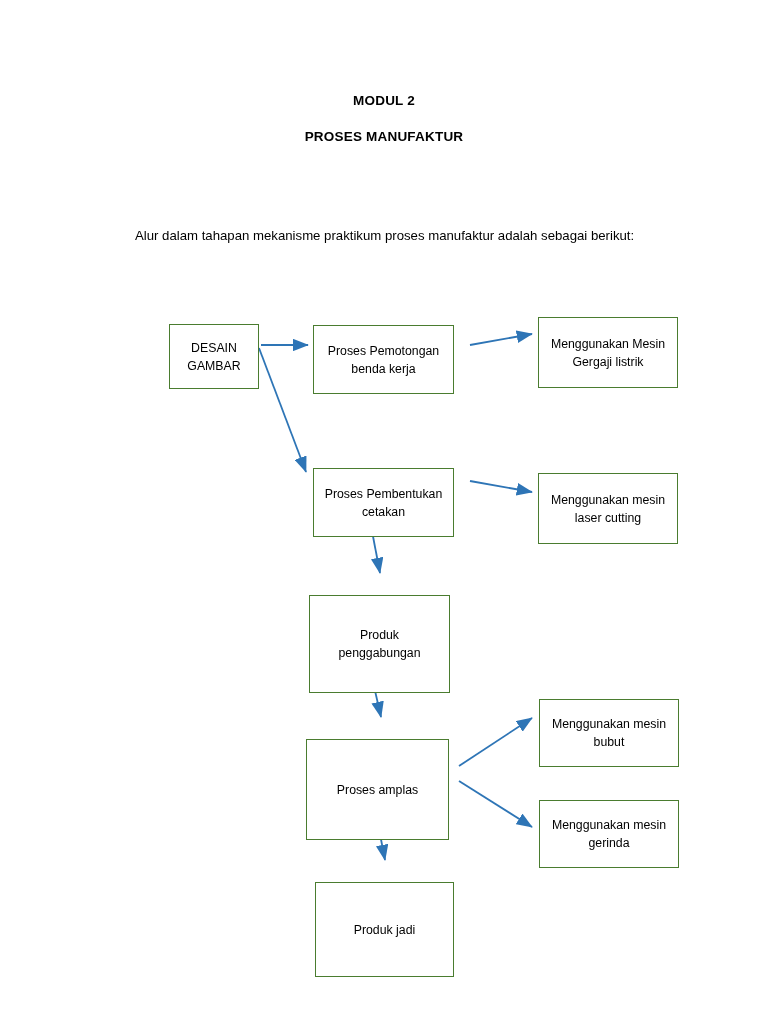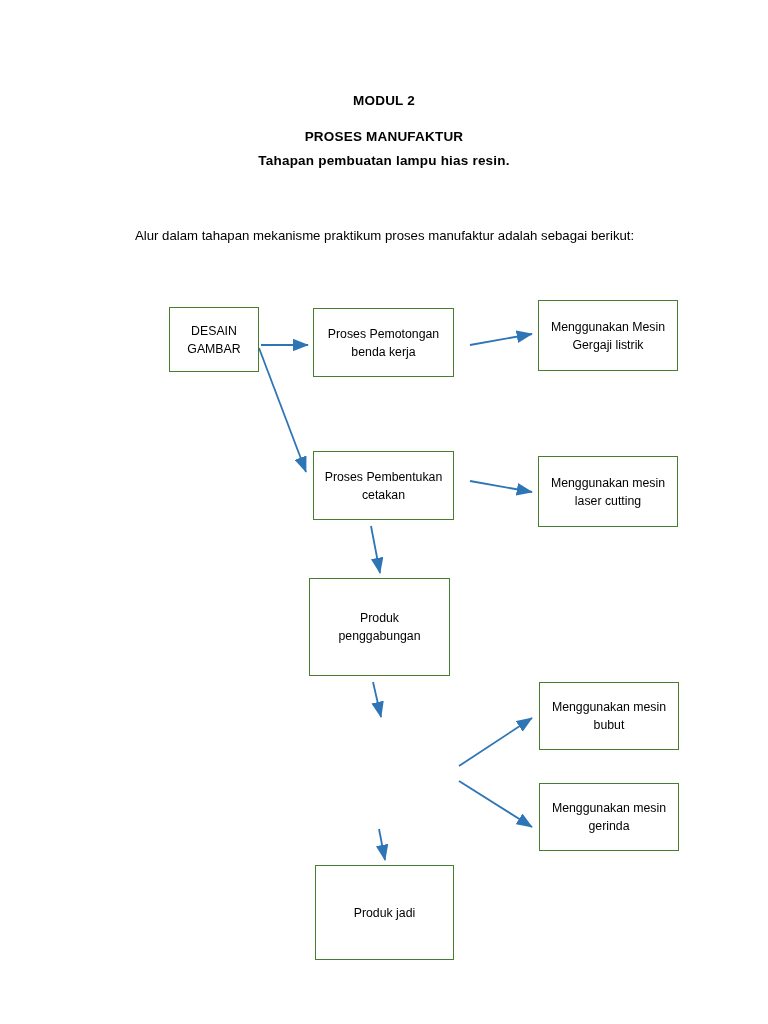--- a/index.html
+++ b/index.html
@@ -52,40 +52,40 @@
     border: 1.3px solid #4a7c2f;
     background: #ffffff;
     box-sizing: border-box;
     display: flex;
     align-items: center;
     justify-content: center;
     text-align: center;
     font-size: 12.3px;
     line-height: 18px;
     padding: 14px 6px;
+    margin-top: 17px;
   }
   .node span { display: block; }
 
   svg.arrows {
     position: absolute;
     left: 0;
     top: 0;
     width: 768px;
     height: 1024px;
     pointer-events: none;
   }
 </style>
 </head>
 <body>
 
 <div class="page">
 
   <div class="heading" id="h-modul">MODUL 2</div>
   <div class="heading" id="h-proses">PROSES MANUFAKTUR</div>
-  <div class="heading" id="h-tahapan">Tahapan pembuatan lampu hias resin.</div>
 
   <p class="para" id="p-intro"><span class="indent"></span><span>Alur dalam tahapan mekanisme praktikum proses manufaktur adalah sebagai berikut:</span></p>
 
   <svg class="arrows" viewBox="0 0 768 1024">
     <defs>
       <marker id="arrowhead" markerWidth="9" markerHeight="7" refX="8.5" refY="3.5" orient="auto">
         <polygon points="0 0, 9 3.5, 0 7" fill="#2e75b6"></polygon>
       </marker>
     </defs>
     <g stroke="#2e75b6" stroke-width="1.8" fill="none" marker-end="url(#arrowhead)">
@@ -145,20 +145,25 @@
     </div>
   </div>
 
   <div class="node" style="left:309px; top:578px; width:141px; height:98px;">
     <div>
       <span>Produk</span>
       <span>penggabungan</span>
     </div>
   </div>
 
+  <div class="node" style="left:306px; top:722px; width:143px; height:101px;">
+    <div>
+      <span>Proses amplas</span>
+    </div>
+  </div>
 
   <div class="node" style="left:539px; top:682px; width:140px; height:68px;">
     <div>
       <span>Menggunakan mesin</span>
       <span>bubut</span>
     </div>
   </div>
 
   <div class="node" style="left:539px; top:783px; width:140px; height:68px;">
     <div>

